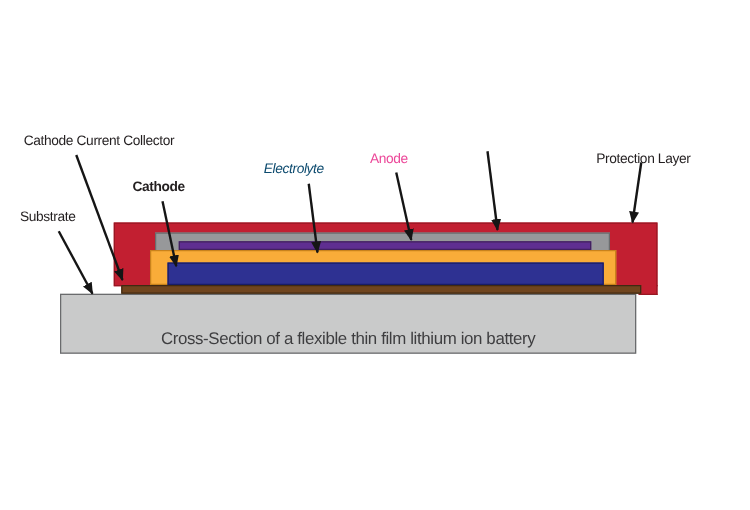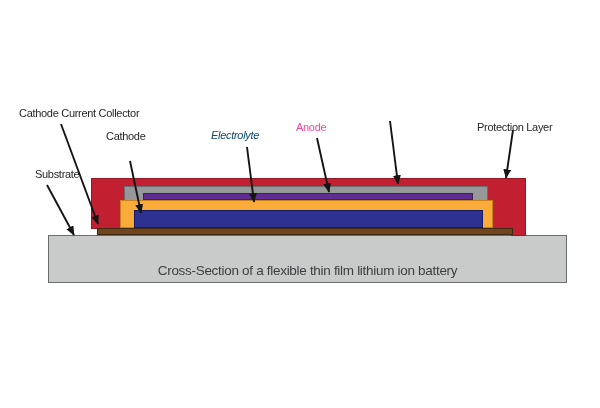--- a/index.html
+++ b/index.html
@@ -5,41 +5,41 @@
   html,body{margin:0;padding:0;background:#ffffff;}
   #canvas{
     position:relative;
     width:600px;height:408px;
     background:#ffffff;
     overflow:hidden;
     font-family:"Liberation Sans", sans-serif;
   }
   .layer{position:absolute;box-sizing:border-box;}
   
-  #substrate      {left:48px; top:235px;width:519px;height:48px;border:1px solid #6a6b6d;z-index:1;}
+  #substrate      {left:48px; top:235px;width:461px;height:48px;border:1px solid #6a6b6d;z-index:1;}
   #red-main       {left:91px; top:178px;width:435px;height:51px;border:1px solid #971723;z-index:2;}
   #red-foot       {left:511px;top:228px;width:15px; height:8px; border:1px solid #971723;border-top:none;z-index:2;}
   #brown-layer    {left:97px; top:228px;width:416px;height:7px; border:1px solid #402a12;z-index:3;}
   #gray-layer     {left:124px;top:186px;width:364px;height:17px;border:1px solid #6b6c6e;z-index:4;}
   #purple-layer   {left:143px;top:193px;width:330px;height:7px; border:1px solid #42205f;z-index:5;}
   #yellow-layer   {left:120px;top:200px;width:373px;height:28px;border:1px solid #c9821c;z-index:5;}
   #blue-layer     {left:134px;top:210px;width:349px;height:18px;border:1px solid #181c66;z-index:6;}
 
   .diagram-label{
     position:absolute;
     font-size:11px;
     line-height:14px;
     letter-spacing:-0.3px;
     font-weight:500;
     white-space:nowrap;
     z-index:12;
   }
   #label-ccc        {left:19px; top:106px;}
-  #label-substrate  {left:35px; top:167px;}
-  #label-cathode    {left:106px;top:129px;}
+  #label-substrate  {left:16px; top:167px;}
+  #label-cathode    {left:106px;top:143px;font-weight:bold;}
   #label-electrolyte{left:211px;top:128px;}
   #label-anode      {left:296px;top:120px;}
   #label-acc        {left:330px;top:104px;}
   #label-protection {left:477px;top:108px;}
 
   #caption{
     position:absolute;
     left:0;right:0;top:27px;
     text-align:center;
     font-size:13.5px;

